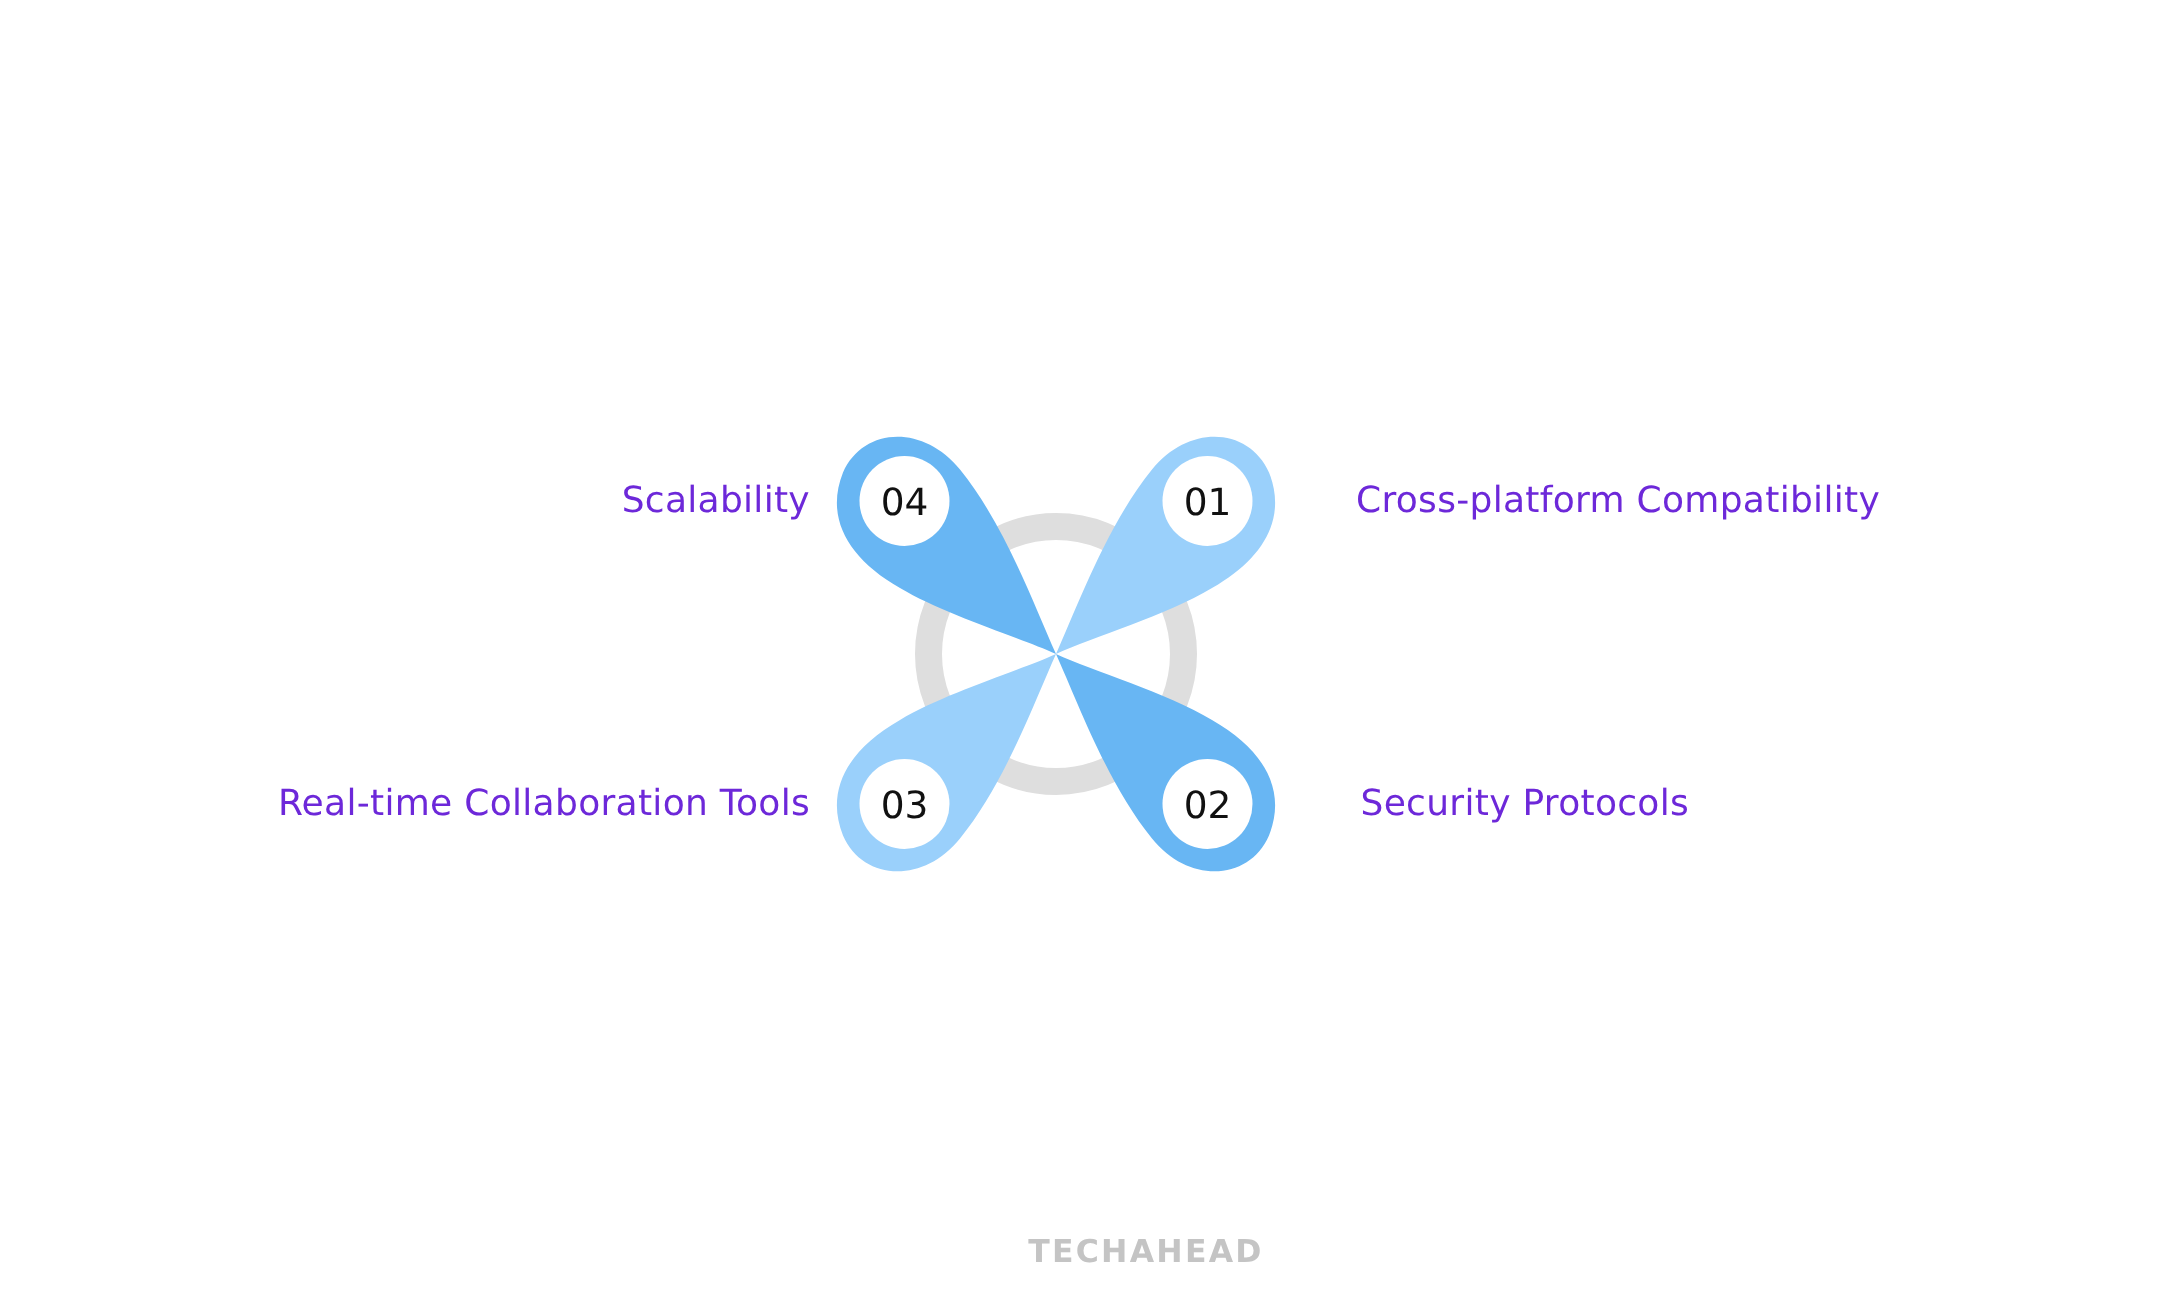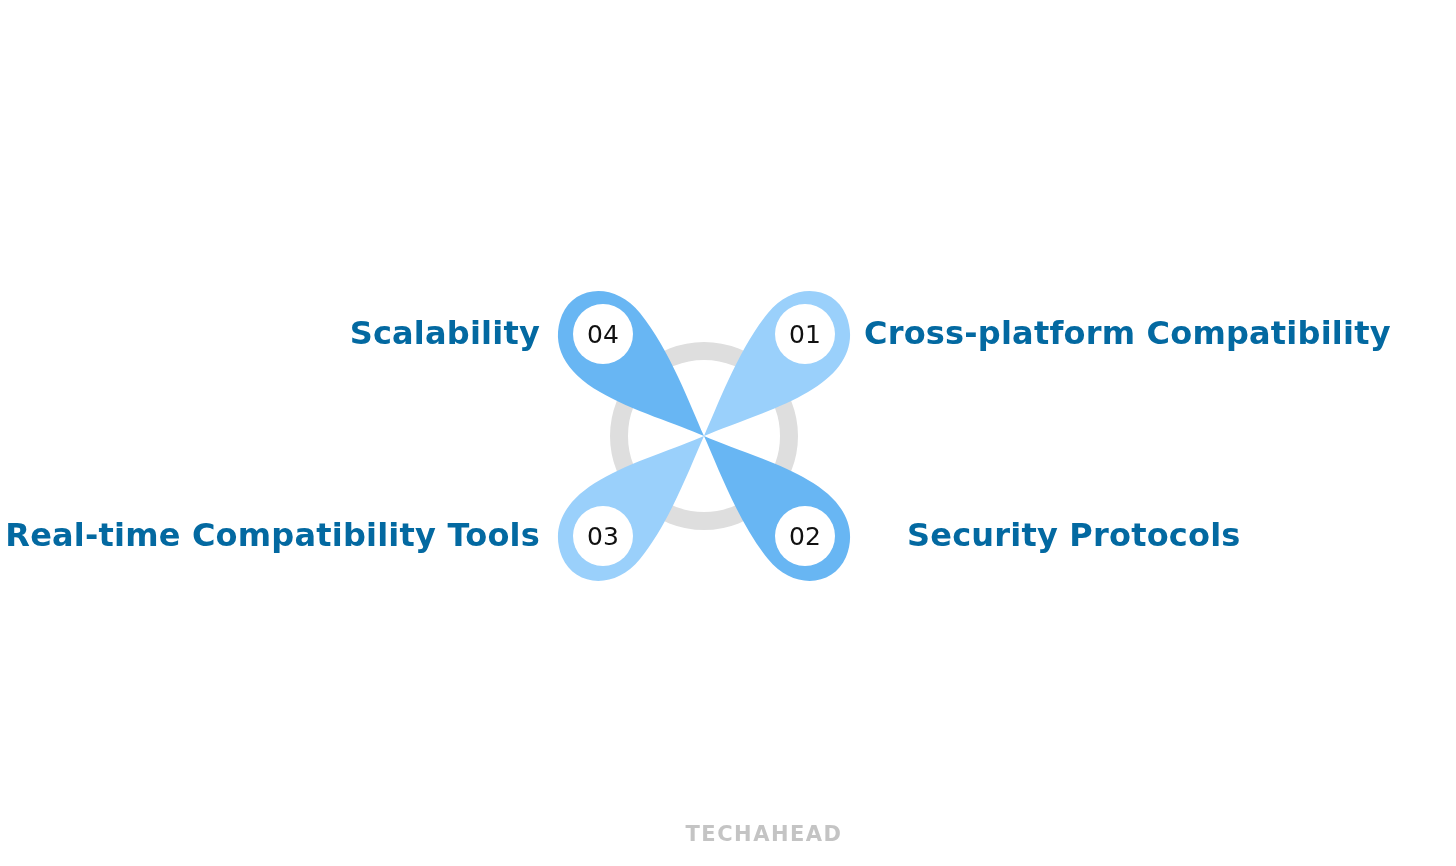--- a/index.html
+++ b/index.html
@@ -1,18 +1,18 @@
 <!DOCTYPE html>
 <html><head>
   <meta charset="utf-8">
   <style>
     html, body { margin: 0; padding: 0; background: #ffffff; }
     body { width: 1456px; height: 866px; position: relative; overflow: hidden; font-family: "DejaVu Sans", sans-serif; }
     #diagram { position: absolute; left: 0; top: 0; width: 1456px; height: 866px; }
-    .label { position: absolute; font-size: 32px; color: #0369a1; white-space: nowrap; line-height: 30px; letter-spacing: 0.2px; font-weight: bold; }
+    .label { position: absolute; font-size: 24px; color: #6d28d9; white-space: nowrap; line-height: 30px; letter-spacing: 0.2px; }
     .label.left { text-align: right; }
     .num { font-family: "DejaVu Sans", sans-serif; font-size: 25px; fill: #111111; }
     #logo { position: absolute; left: 0; width: 1456px; top: 822px; text-align: center; font-family: "DejaVu Sans", sans-serif; font-weight: bold; font-size: 21px; letter-spacing: 1.5px; color: #c4c4c4; margin-left: 36px; }
   </style>
 </head>
 <body>
 
 <svg id="diagram" viewBox="0 0 1456 866" xmlns="http://www.w3.org/2000/svg">
   <circle cx="704" cy="436" r="85" fill="none" stroke="#dedede" stroke-width="18"></circle>
 
@@ -29,17 +29,17 @@
   <circle cx="603" cy="536" r="30" fill="#ffffff"></circle>
   <circle cx="805" cy="536" r="30" fill="#ffffff"></circle>
 
   <text class="num" x="603" y="343" text-anchor="middle">04</text>
   <text class="num" x="805" y="343" text-anchor="middle">01</text>
   <text class="num" x="603" y="545" text-anchor="middle">03</text>
   <text class="num" x="805" y="545" text-anchor="middle">02</text>
 </svg>
 
 <div class="label left" style="right: 916px; top: 318px;">Scalability</div>
-<div class="label" style="left: 864px; top: 318px;">Cross-platform Compatibility</div>
-<div class="label left" style="right: 916px; top: 520px;">Real-time Compatibility Tools</div>
+<div class="label" style="left: 904px; top: 318px;">Cross-platform Compatibility</div>
+<div class="label left" style="right: 916px; top: 520px;">Real-time Collaboration Tools</div>
 <div class="label" style="left: 907px; top: 520px;">Security Protocols</div>
 
 <div id="logo">TECHAHEAD</div>
 
 </body></html>

